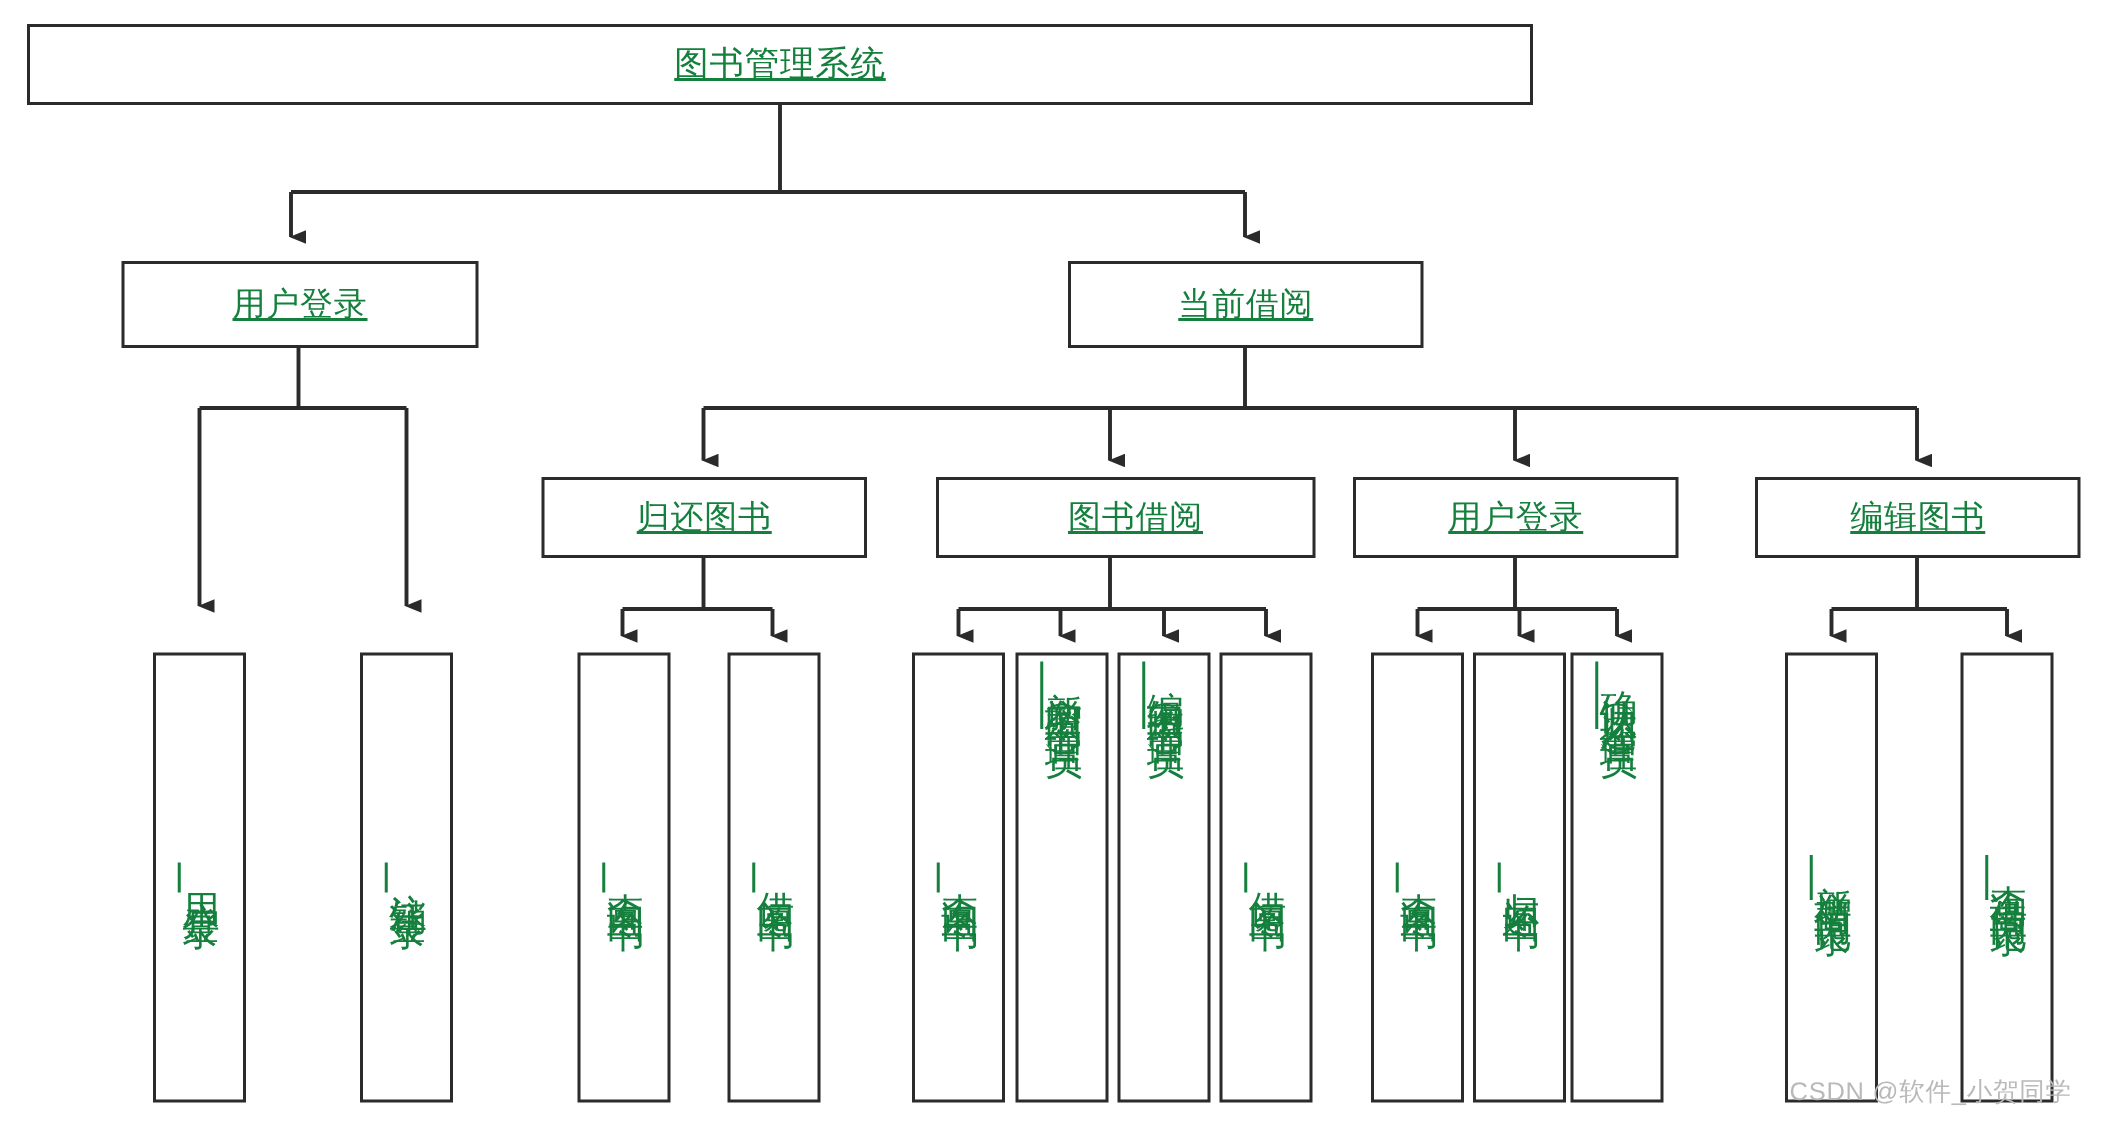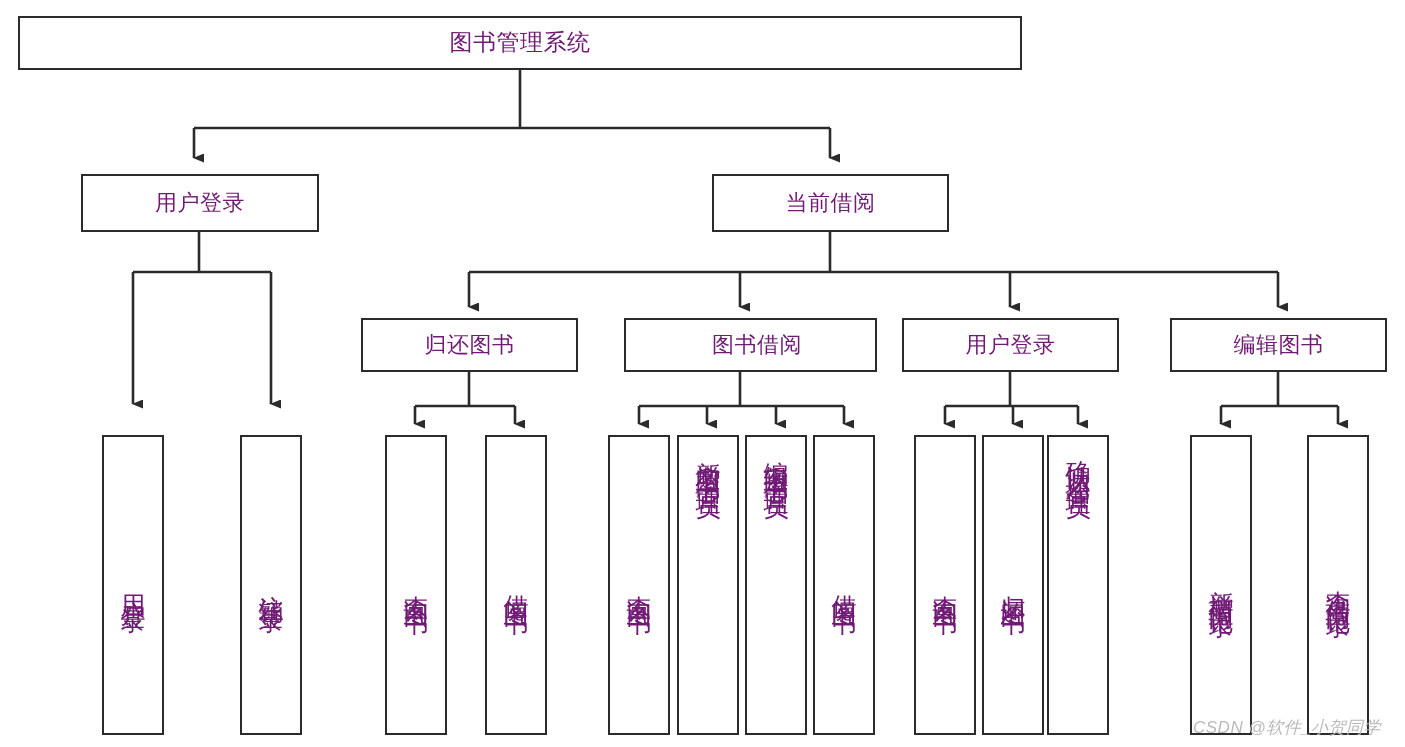--- a/index.html
+++ b/index.html
@@ -32,24 +32,25 @@
     position: absolute;
     box-sizing: border-box;
     background: #ffffff;
     border: 2px solid #2b2b2b;
     display: flex;
     align-items: center;
     justify-content: center;
     overflow: hidden;
   }
   .node-label {
-    color: #701a75;
+    color: #15803d;
     text-align: left;
     line-height: 1.18;
     white-space: nowrap;
+    text-decoration: underline;
   }
   
   .node.horiz .node-label {
     font-size: 22px;
     letter-spacing: 0.5px;
   }
   .node.root .node-label {
     font-size: 23px;
   }
   
@@ -206,15 +207,15 @@
   </div>
 
   <div class="node vert centered" style="left:1190px; top:435px; width:62px; height:300px;">
     <span class="node-label">新增借阅记录</span>
   </div>
 
   <div class="node vert centered" style="left:1307px; top:435px; width:62px; height:300px;">
     <span class="node-label">查询借阅记录</span>
   </div>
 
-  <div class="watermark" style="left:1193px; top:716px;font-style:italic;">CSDN @软件_小贺同学</div>
+  <div class="watermark" style="left:1193px; top:716px;">CSDN @软件_小贺同学</div>
 
 </div>
 
 </body></html>

